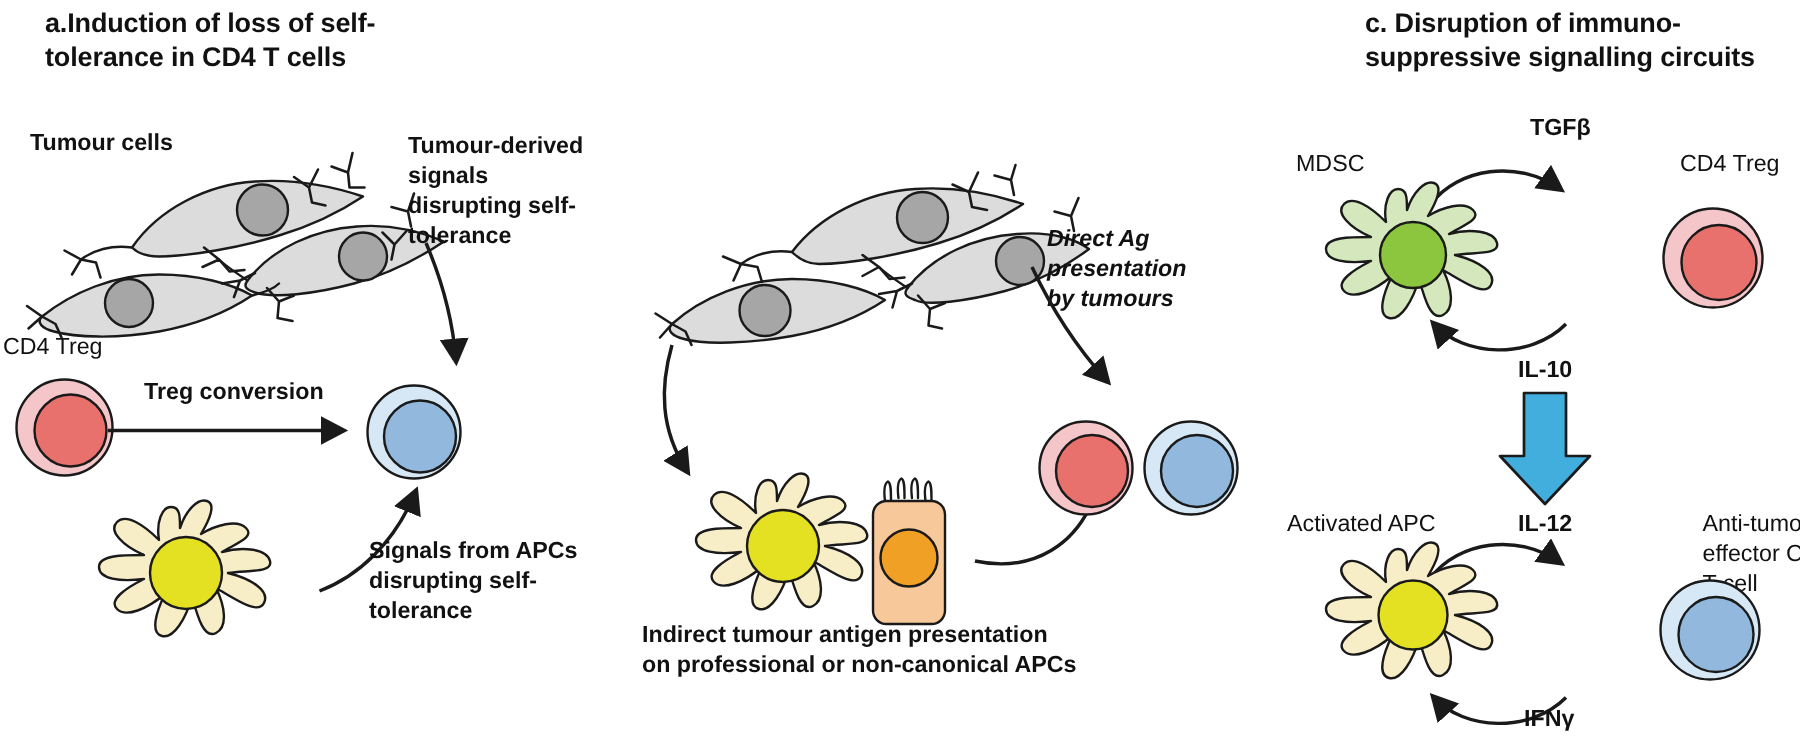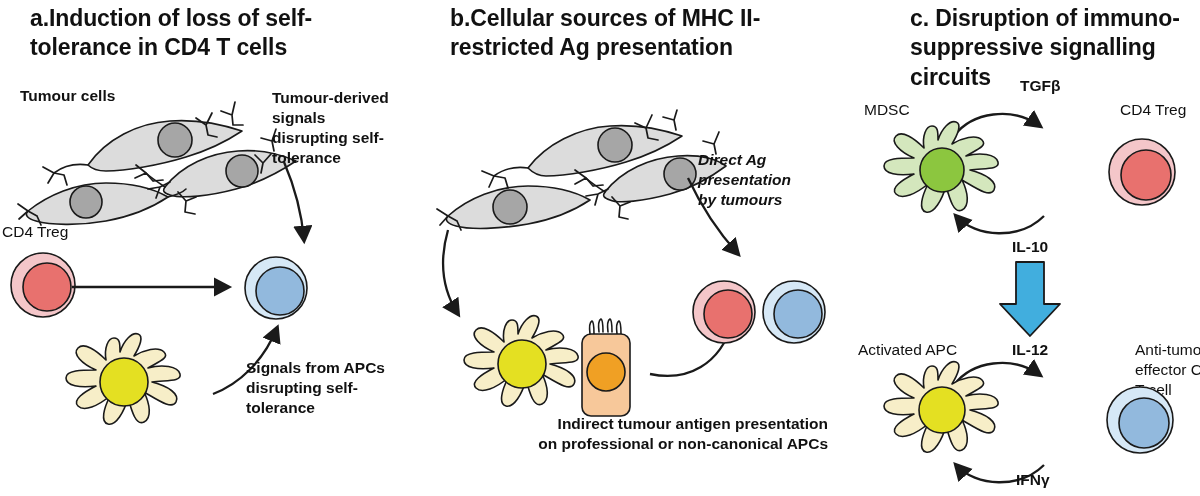--- a/index.html
+++ b/index.html
@@ -12,21 +12,21 @@
     overflow: hidden;
     font-family: "Liberation Sans", sans-serif;
     color: #1a1a1a;
   }
   .fig { position: absolute; inset: 0; }
   .panel { position: absolute; }
 
   .panel-title {
     position: absolute;
     font-weight: bold;
-    font-size: 23px;
+    font-size: 18px;
     line-height: 1.28;
     letter-spacing: -0.1px;
     color: #111111;
     white-space: pre-line;
   }
 
   .lbl {
     position: absolute;
     font-size: 15.5px;
     line-height: 1.3;
@@ -94,20 +94,21 @@
       <path d="M44,2 C56,30 62,56 64,80" class="stroke-dark" stroke-width="2.3" marker-end="url(#ahA1)"></path>
     </svg>
 
     <div class="lbl" style="left:2px; top:222px;">CD4 Treg</div>
 
     <svg width="74" height="74" style="left:6px; top:248px;">
       <circle cx="37" cy="37" r="32" fill="#f4c6c9" stroke="#1a1a1a" stroke-width="1.6"></circle>
       <circle cx="41" cy="39" r="24" fill="#e8716e" stroke="#1a1a1a" stroke-width="1.6"></circle>
     </svg>
 
+    <div class="lbl bold" style="left:96px; top:252px;">Treg conversion</div>
 
     <svg width="170" height="20" style="left:70px; top:278px;">
       <defs>
         <marker id="ahA2" markerWidth="9" markerHeight="9" refX="6.2" refY="4.2" orient="auto">
           <path d="M0,0 L8,4.2 L0,8.4 z" fill="#1a1a1a"></path>
         </marker>
       </defs>
       <path d="M2,9 L158,9" class="stroke-dark" stroke-width="2.3" marker-end="url(#ahA2)"></path>
     </svg>
 
@@ -144,22 +145,20 @@
     </svg>
 
     <div class="lbl bold" style="left:246px; top:358px; width:150px;">Signals from APCs
 disrupting self-
 tolerance</div>
 
   </div>
 
   <div class="panel" style="left:420px;top:0;width:420px;height:496px;">
 
-    <div class="panel-title" style="left:30px; top:4px; width:340px;">b.Cellular sources of MHC II-
-   restricted Ag presentation</div>
 
     <svg width="290" height="140" style="left:10px; top:110px;">
       <g stroke="#1a1a1a" stroke-width="1.6" stroke-linecap="round" stroke-linejoin="round">
         <path d="M98,58 C116,34 148,18 180,16 C208,14 234,20 252,26 C234,38 216,46 196,52 C170,60 136,66 116,66 C108,66 102,62 98,58 Z" fill="#dcdcdc"></path>
         <circle cx="185" cy="35" r="17" fill="#a6a6a6"></circle>
         <path d="M175,82 C192,60 220,48 248,46 C272,44 288,50 296,56 C280,68 262,78 240,84 C214,91 188,94 180,90 C174,88 172,86 175,82 Z" fill="#dcdcdc"></path>
         <circle cx="250" cy="64" r="16" fill="#a6a6a6"></circle>
         <path d="M18,106 C38,88 68,76 98,76 C124,76 146,82 160,90 C142,102 120,110 98,114 C70,119 40,120 26,116 C18,114 14,110 18,106 Z" fill="#dcdcdc"></path>
         <circle cx="80" cy="97" r="17" fill="#a6a6a6"></circle>
         <path d="M98,58 C84,56 72,60 64,66" fill="none"></path>
@@ -239,21 +238,21 @@
     <svg width="72" height="72" style="left:268px; top:276px;">
       <circle cx="36" cy="36" r="31" fill="#f4c6c9" stroke="#1a1a1a" stroke-width="1.6"></circle>
       <circle cx="40" cy="38" r="24" fill="#e8716e" stroke="#1a1a1a" stroke-width="1.6"></circle>
     </svg>
 
     <svg width="72" height="72" style="left:338px; top:276px;">
       <circle cx="36" cy="36" r="31" fill="#d6e8f6" stroke="#1a1a1a" stroke-width="1.6"></circle>
       <circle cx="40" cy="38" r="24" fill="#92b9dd" stroke="#1a1a1a" stroke-width="1.6"></circle>
     </svg>
 
-    <div class="lbl bold" style="left:8px; top:414px; width:400px; text-align:right;">Indirect tumour antigen presentation
+    <div class="lbl bold" style="left:8px; top:414px; width:400px; text-align:left;">Indirect tumour antigen presentation
 on professional or non-canonical APCs</div>
   </div>
 
   <div class="panel" style="left:840px;top:0;width:360px;height:496px;">
 
     <div class="panel-title" style="left:70px; top:4px; width:300px;">c. Disruption of immuno-
     suppressive signalling circuits</div>
 
     <div class="lbl bold" style="left:180px; top:76px;">TGFβ</div>
 

